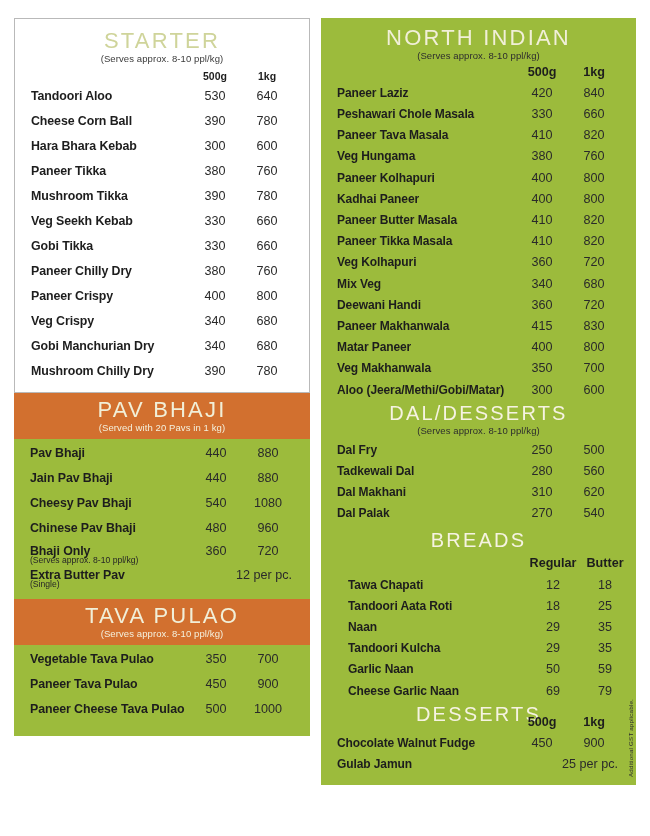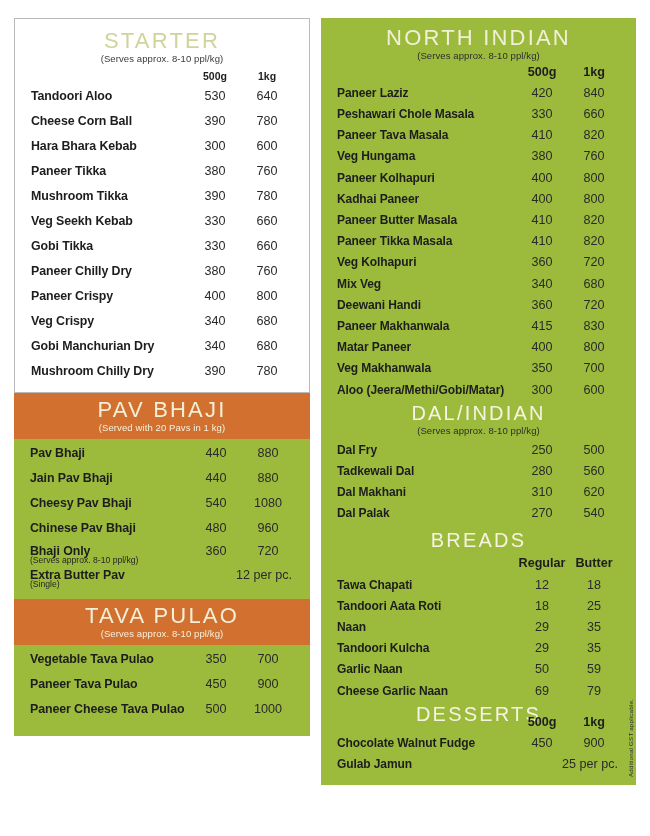--- a/index.html
+++ b/index.html
@@ -402,21 +402,21 @@
             </tr>
         <tr>
               <td class="c-name">Aloo (Jeera/Methi/Gobi/Matar)</td>
               <td class="c-p">300</td>
               <td class="c-p">600</td>
             </tr>
       </tbody>
         </table>
 
       <div class="spacer-xs"></div>
-      <div class="sec-title cream-sm">DAL/INDIAN</div>
+      <div class="sec-title cream-sm">DAL/DESSERTS</div>
       <div class="sec-sub sub-green-panel">(Serves approx. 8-10 ppl/kg)</div>
       <table class="items" style="margin-top:3px;">
         <tbody>
             <tr>
               <td class="c-name">Dal Fry</td>
               <td class="c-p">250</td>
               <td class="c-p">500</td>
             </tr>
         <tr>
               <td class="c-name">Tadkewali Dal</td>
@@ -431,21 +431,21 @@
         <tr>
               <td class="c-name">Dal Palak</td>
               <td class="c-p">270</td>
               <td class="c-p">540</td>
             </tr>
       </tbody>
         </table>
 
       <div class="spacer-sm"></div>
       <div class="sec-title cream-sm">BREADS</div>
-      <table class="items" style="margin-top:2px;">
+      <table class="items" style="margin-top:2px;margin-left:11px;">
         <tbody>
             <tr class="hdr">
           <td></td>
           <td class="c-p">Regular</td>
           <td class="c-p">Butter</td>
         </tr>
         <tr>
               <td class="c-name">Tawa Chapati</td>
               <td class="c-p">12</td>
               <td class="c-p">18</td>

